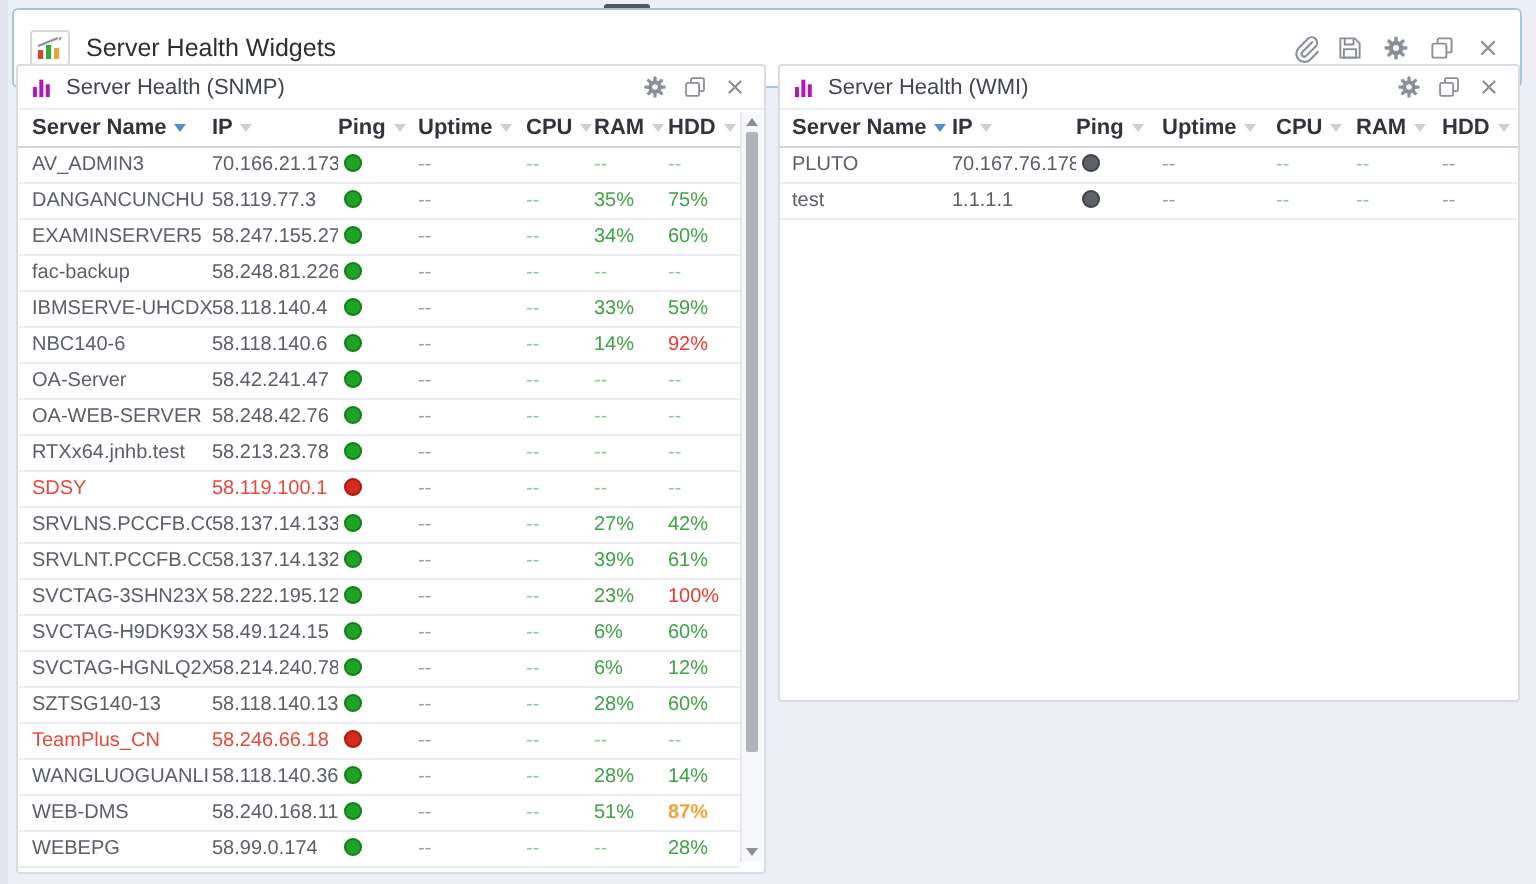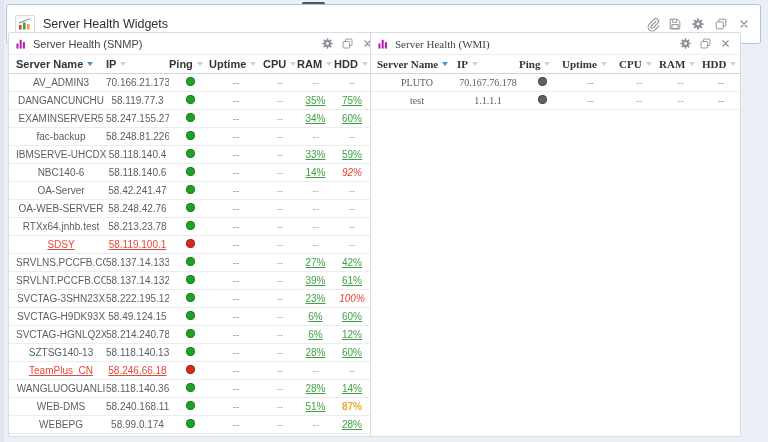--- a/index.html
+++ b/index.html
@@ -27,21 +27,21 @@
   .titlebar .title { margin-left:8px; font-size:12.5px; color:#2b2f33; }
   .tb-actions { margin-left:auto; display:flex; align-items:center; gap:7px; }
   .icon-btn { width:16px; height:16px; display:flex; align-items:center; justify-content:center; cursor:pointer; }
 
   
   .panel {
     position:absolute; top:32px; background:#fff;
     border:1px solid #d9dce2; border-radius:2px;
   }
   .panel.snmp { left:8px;  width:375px; height:405px; }
-  .panel.wmi  { left:370px; width:371px; height:405px;font-family:Liberation Serif, serif; }
+  .panel.wmi  { left:389px; width:371px; height:319px; }
   .panel-header {
     height:22px; display:flex; align-items:center; padding:0 8px 0 7px;
     border-bottom:1px solid #eceef1;
   }
   .panel-title { margin-left:6px; font-size:11px; color:#41454c; font-weight:400; }
   .panel-actions { margin-left:auto; display:flex; align-items:center; gap:6px; }
   .panel-actions .icon-btn { width:14px; height:14px; }
 
   
   .thead {
@@ -56,30 +56,29 @@
   .sort-arrow {
     width:0; height:0; margin-left:4px;
     border-left:3px solid transparent; border-right:3px solid transparent;
     border-top:4px solid #ccd0d8;
   }
   .sort-arrow.active { border-top-color:#4d8fd0; }
   .tr {
     display:grid; height:18px; align-items:center;
     border-bottom:1px solid #ecedf0; font-size:10px; color:#5a5e66;
     background:#fff;
-    text-align:center;
   }
   .td { white-space:nowrap; overflow:hidden; }
-  .tr.down .name, .tr.down .ip { color:#e8483a;text-decoration:underline; }
+  .tr.down .name, .tr.down .ip { color:#e8483a; }
   .dot { width:9px; height:9px; border-radius:50%; margin-left:3px; }
   .dot.up      { background:#1ea324; box-shadow:inset 0 0 0 1px rgba(0,60,0,.35); }
   .dot.down    { background:#d42b1c; box-shadow:inset 0 0 0 1px rgba(90,0,0,.35); }
   .dot.unknown { background:#5e6167; box-shadow:inset 0 0 0 1px rgba(0,0,0,.3); }
-  .lvl-ok   { color:#3fa244;text-decoration:underline; }
-  .lvl-crit { color:#ea3b30;font-style:italic; }
+  .lvl-ok   { color:#3fa244; }
+  .lvl-crit { color:#ea3b30; }
   .lvl-warn { color:#f0a63a;font-weight:bold; }
   .lvl-na   { color:#96c99a; }
   .lvl-none { color:#9b9fa5; }
 
   
   .scrollbar {
     position:absolute; top:23px; right:1px; bottom:5px; width:11px;
     background:#f7f8fa; border-left:1px solid #e6e8ec;
   }
   .sb-arrow { position:absolute; left:2px; width:0; height:0;

